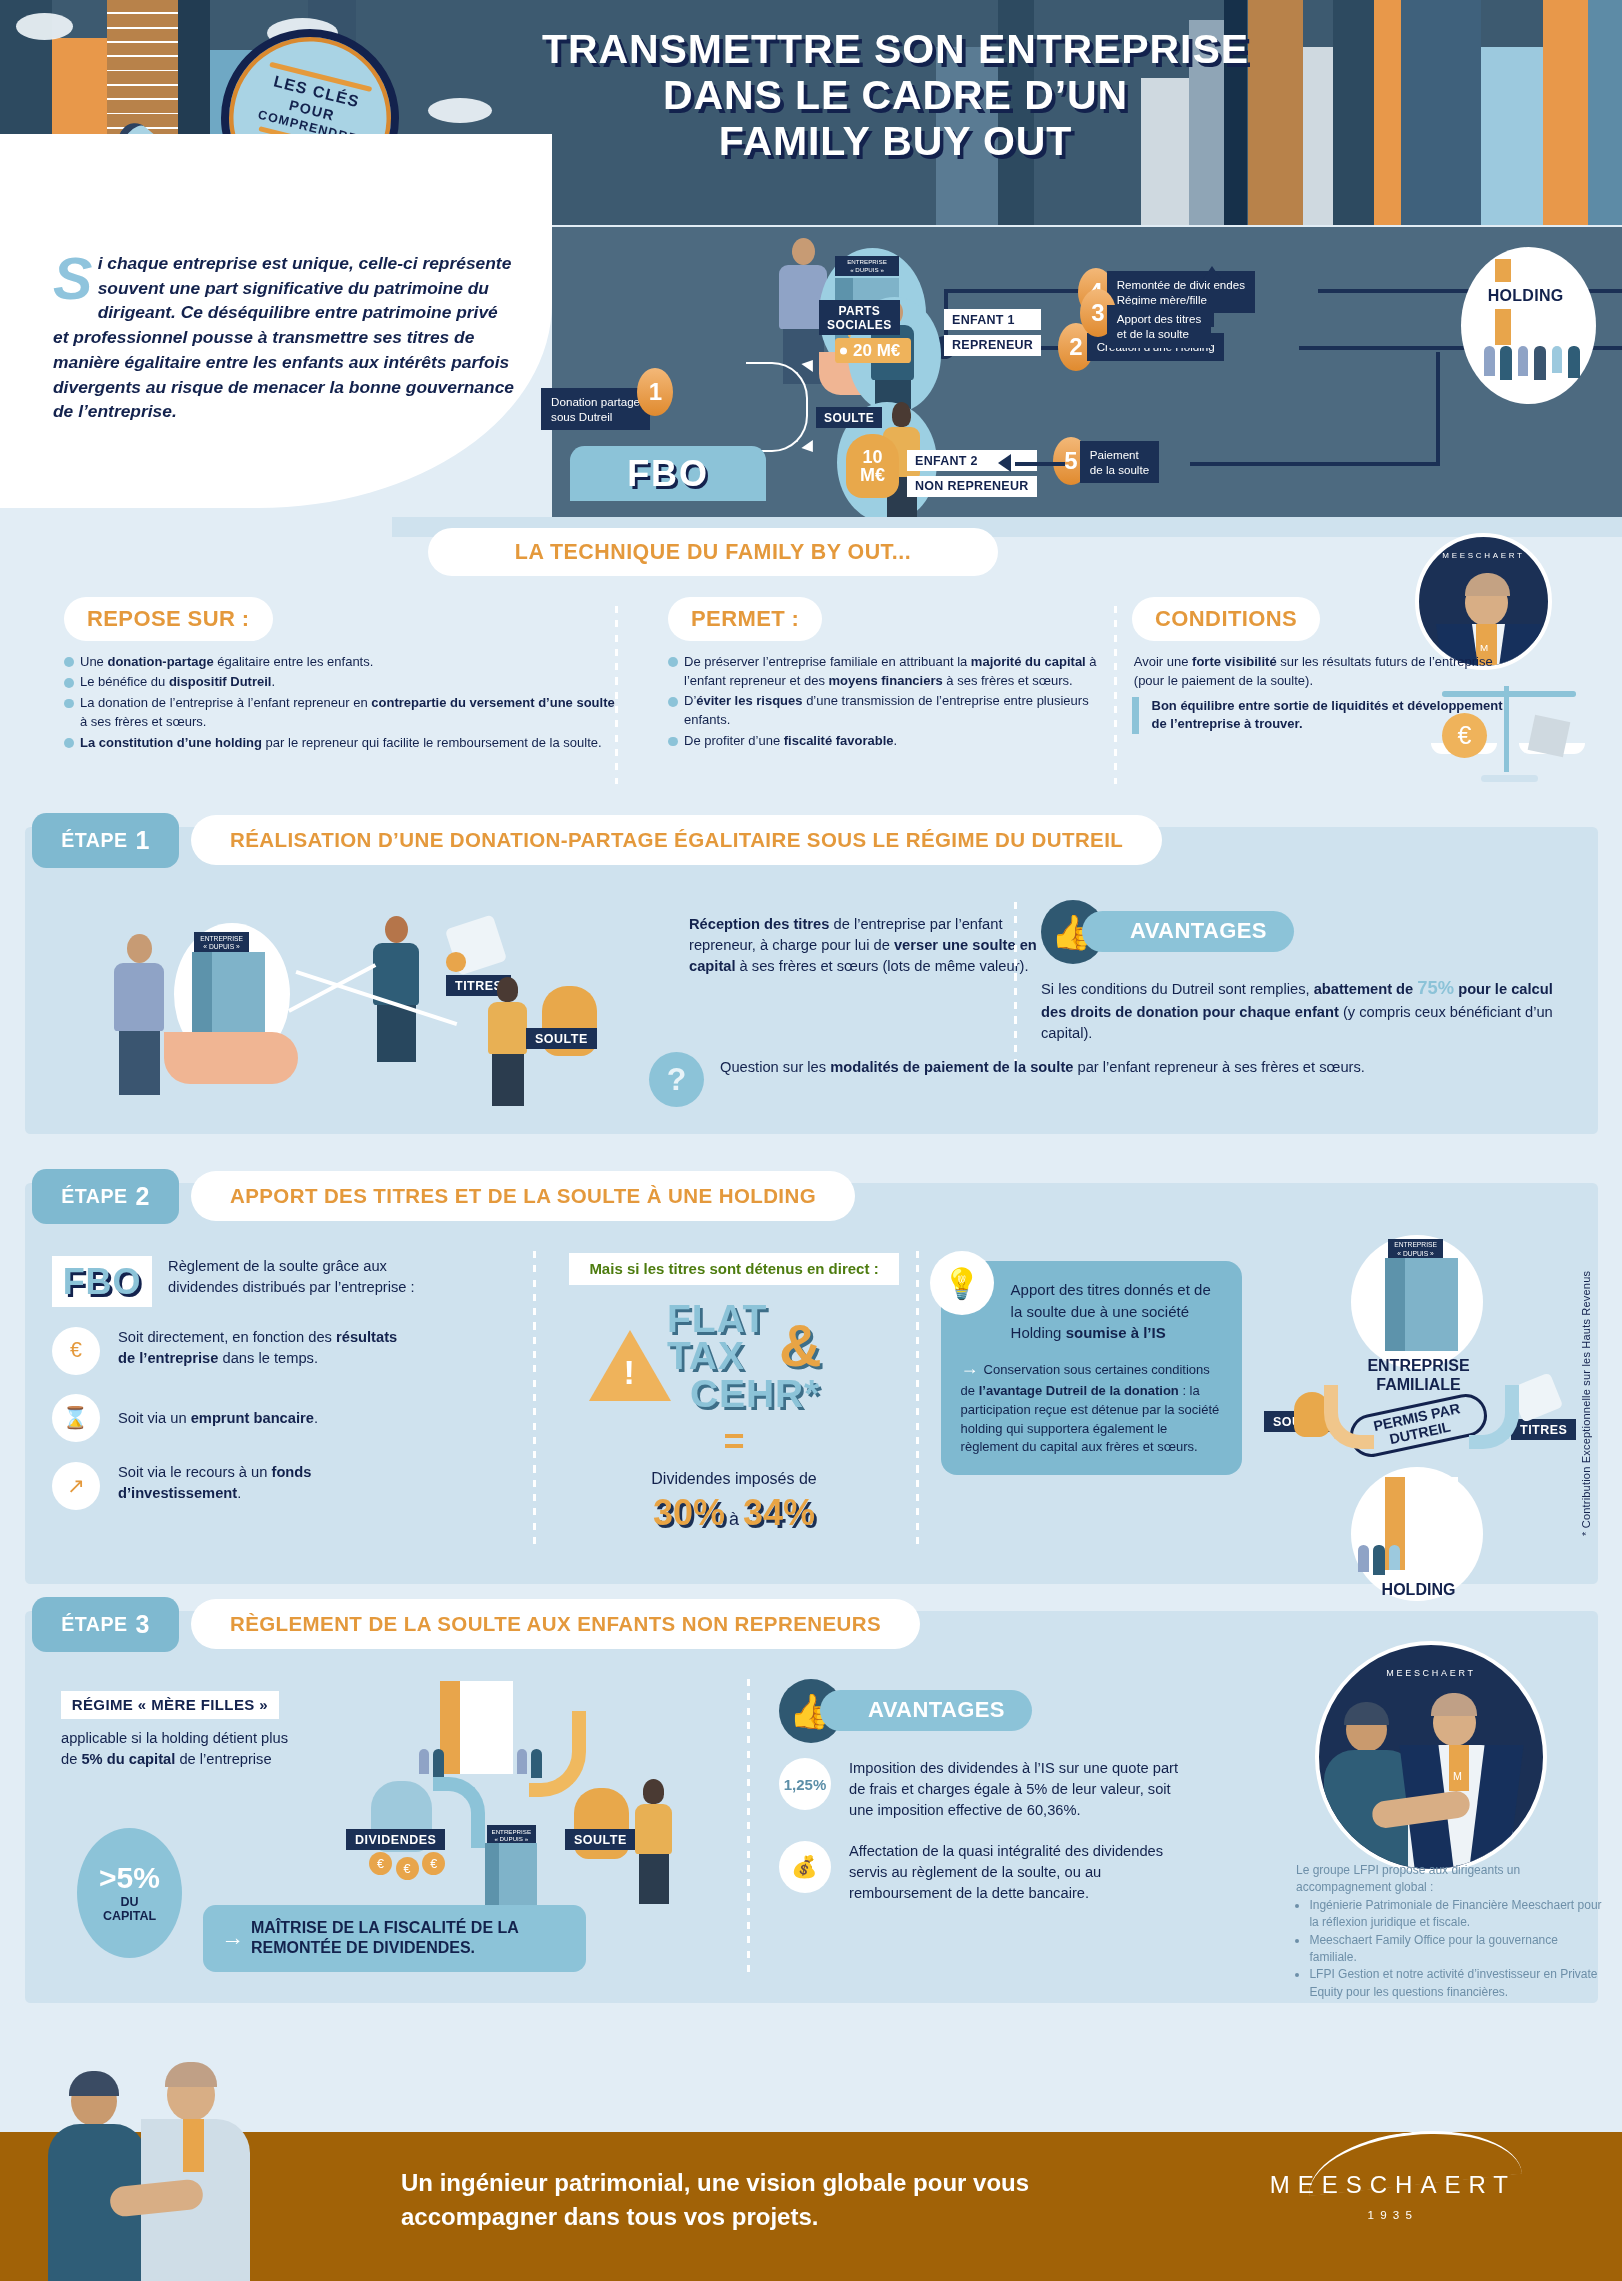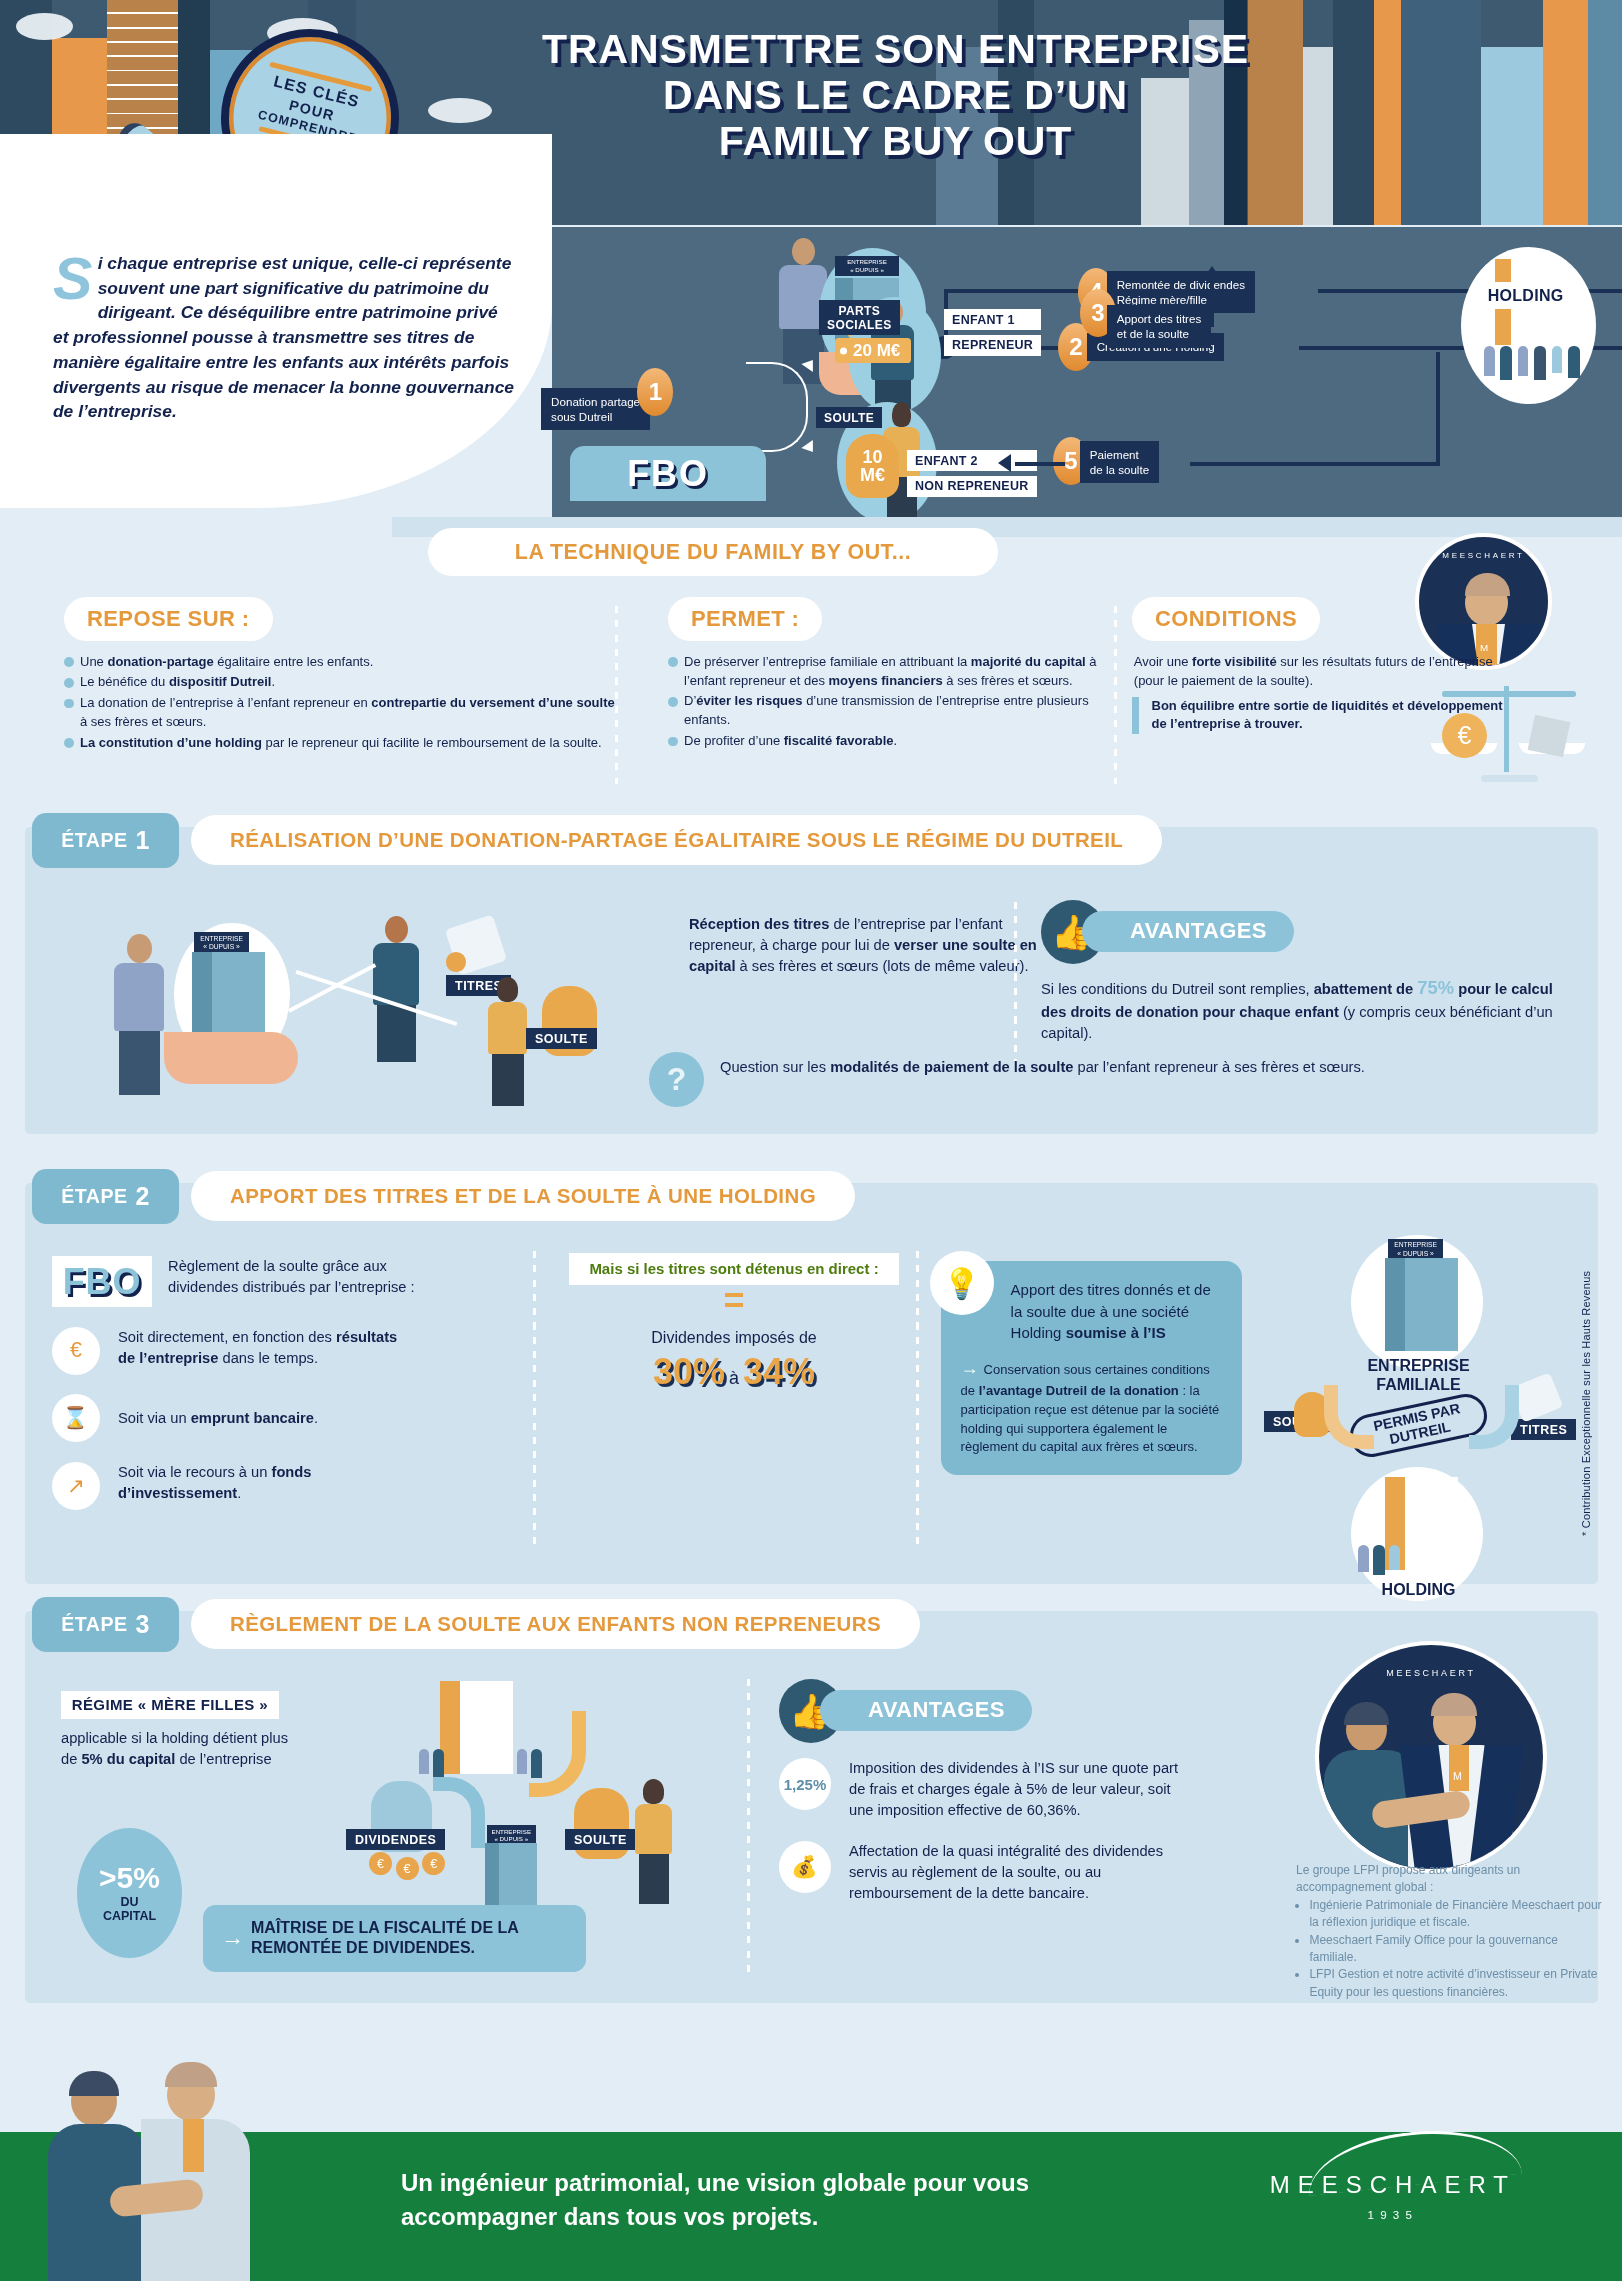--- a/index.html
+++ b/index.html
@@ -219,21 +219,21 @@
     border: 4.5px solid #fff;
   }
   .mc-label { position: absolute; left: 0; right: 0; top: 14.3px; text-align: center;
     color: #fff; font-size: 8px; letter-spacing: 2.7px; }
   .lfpi { position: absolute; font-size: 12px; line-height: 1.45; color: #6d8fa8; }
   .lfpi ul { margin: 0; padding-left: 13.4px; }
 
   
   .footer {
     position: absolute; left: 0; top: 2132px; width: 1623px; height: 150px;
-    background: #15803d;
+    background: #a16207;
     text-decoration: underline;
   }
   .footer-txt {
     position: absolute; left: 401px; top: 34px; width: 713px;
     color: #fff; font-size: 24px; font-weight: bold; line-height: 1.42;
   }
   .logo-wrap { position: absolute; right: 107px; top: 39px; text-align: center; color: #fff; }
   .logo-name { font-size: 24px; letter-spacing: 8px; }
   .logo-year { font-size: 11.6px; letter-spacing: 6.2px; margin-top: 9px; }
   .footer-people { position: absolute; left: 71px; top: 2076px; }
@@ -547,20 +547,29 @@
     <div style="display:flex;align-items:flex-start;gap:18px;margin-top:19.6px;">
       <div class="icon-circ">↗</div>
       <div class="body-txt" style="width:294px;">Soit via le recours à un <b>fonds d’investissement</b>.</div>
     </div>
   </div>
 
   <div class="vdash" style="left:508px;top:68px;height:294px;"></div>
 
   <div style="position:absolute;left:544px;top:70px;width:330px;text-align:center;">
     <div class="white-cap">Mais si les titres sont détenus en direct :</div>
+    <div style="position:relative;height:134px;margin-top:7.1px;">
+      <div class="warn-tri" style="position:absolute;left:19.6px;top:37px;"></div>
+      <div style="position:absolute;left:98px;top:7.1px;text-align:left;">
+        <div class="flat-tax">FLAT</div>
+        <div class="flat-tax">TAX</div>
+        <div class="flat-tax" style="margin-left:23px">CEHR*</div>
+      </div>
+      <div style="position:absolute;left:210px;top:19.6px;font-size:59px;font-weight:bold;color:#e8a445;text-shadow:2.7px 2.7px 0 #3d6e88;">&amp;</div>
+    </div>
     <div style="font-size:36px;font-weight:bold;color:#e8a445;margin-top:-5.3px;">=</div>
     <div class="body-txt" style="margin-top:3.6px;font-size:16px;">Dividendes imposés de</div>
     <div style="margin-top:1.8px;">
       <span class="big-pct">30%</span>
       <span style="font-size:18px;color:#13224d;">à</span>
       <span class="big-pct">34%</span>
     </div>
   </div>
 
   <div class="vdash" style="left:891px;top:68px;height:294px;"></div>

